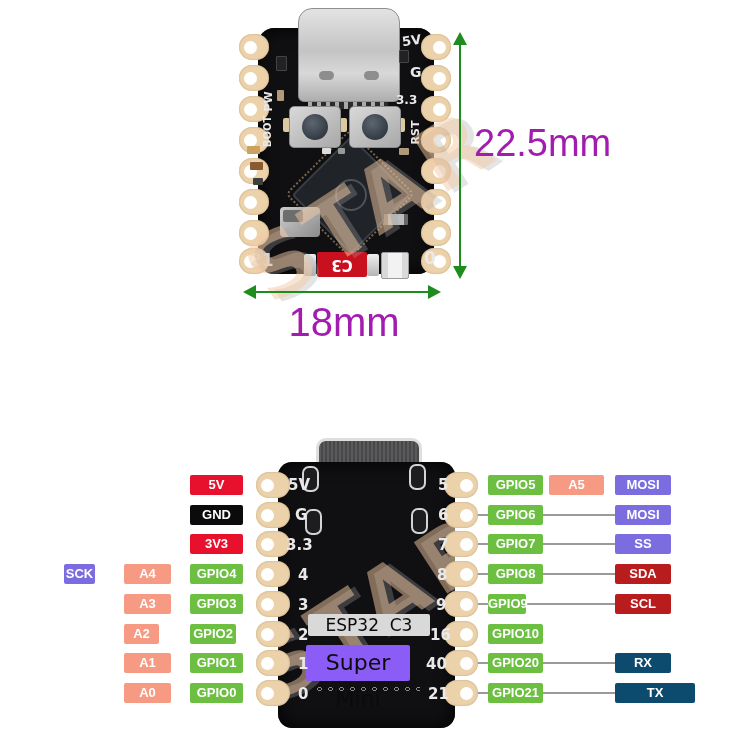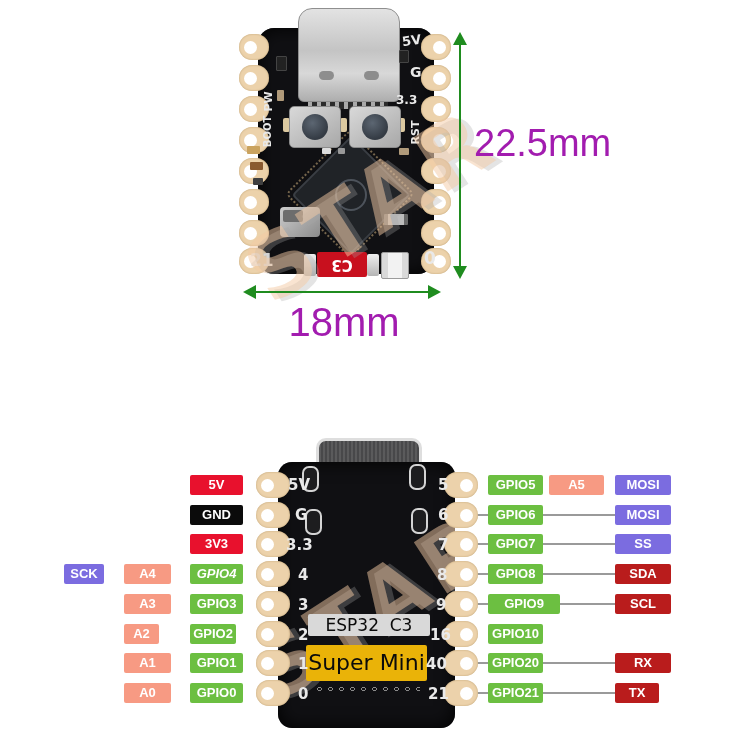--- a/index.html
+++ b/index.html
@@ -57,21 +57,21 @@
   
   .wm{position:absolute;display:flex;align-items:center;justify-content:center;pointer-events:none;
       font-family:"DejaVu Sans",sans-serif;font-weight:bold;letter-spacing:6px;
       color:rgba(243,201,163,0.50);text-shadow:5px 5px 0 rgba(165,165,165,0.30);}
 
   
   .tag{position:absolute;height:20px;line-height:20px;z-index:5;text-align:center;color:#fff;
        font-weight:bold;font-size:13px;border-radius:2px;}
   .tag.red{background:#e8112d;} .tag.blk{background:#0b0b0b;} .tag.grn{background:#6cbf41;}
   .tag.sal{background:#f79a83;} .tag.pur{background:#7b6ce0;} .tag.teal{background:#b91c1c;}
-  .tag.gry{background:#b91c1c;text-align:center;}
+  .tag.gry{background:#0c4a6e;text-align:center;}
   .conn-line{position:absolute;left:470px;width:176px;height:2px;background:#9a9a9a;z-index:1;}
 
   .usb-b{position:absolute;left:316px;top:438px;width:100px;height:34px;z-index:1;border-radius:10px;
        background:#48484a;border:3px solid #dedede;
        background-image:repeating-linear-gradient(90deg,rgba(255,255,255,0.10) 0 2px,transparent 2px 4px);}
   .oval{position:absolute;width:13px;height:22px;border-radius:7px;background:#1d1d1f;border:2px solid #d4d4d4;z-index:5;}
   .lbl-box{position:absolute;z-index:5;background:#d9d9d9;color:#0b0b0b;text-align:center;
        font-family:"DejaVu Sans",sans-serif;border-radius:2px;}
   .dots{position:absolute;left:314px;top:685px;width:106px;height:8px;z-index:5;
        background-image:radial-gradient(circle 2.6px,transparent 1.4px,#8a8a8a 1.5px 2.4px,transparent 2.5px);
@@ -207,30 +207,30 @@
     <div class="silk" style="left:438px;top:476px;font-size:15px;">5</div>
     <div class="silk" style="left:438px;top:506px;font-size:15px;">6</div>
     <div class="silk" style="left:438px;top:536px;font-size:15px;">7</div>
     <div class="silk" style="left:437px;top:566px;font-size:15px;">8</div>
     <div class="silk" style="left:436px;top:596px;font-size:15px;">9</div>
     <div class="silk" style="left:430px;top:626px;font-size:15px;">16</div>
     <div class="silk" style="left:426px;top:655px;font-size:15px;">40</div>
     <div class="silk" style="left:428px;top:685px;font-size:15px;">21</div>
 
     <div class="lbl-box" style="left:308px;top:614px;width:122px;height:22px;line-height:22px;font-size:17px;white-space:pre;">ESP32  C3</div>
-    <div class="lbl-box" style="left:306px;top:645px;width:121px;height:36px;line-height:36px;font-size:22px;background:#eab308;">Super Mini</div>
+    <div class="lbl-box" style="left:306px;top:645px;width:104px;height:36px;line-height:36px;font-size:22px;background:#8b5cf6;">Super Mini</div>
     <div class="dots"></div>
 
     <div class="tag red" style="left:190px;top:475px;width:53px;">5V</div>
     <div class="tag blk" style="left:190px;top:505px;width:53px;">GND</div>
     <div class="tag red" style="left:190px;top:534px;width:53px;">3V3</div>
 
-    <div class="tag pur" style="left:64px;top:564px;width:40px;">SCK</div>
+    <div class="tag pur" style="left:64px;top:564px;width:31px;">SCK</div>
     <div class="tag sal" style="left:124px;top:564px;width:47px;">A4</div>
-    <div class="tag grn" style="left:190px;top:564px;width:53px;font-style:italic;">GPIO4</div>
+    <div class="tag grn" style="left:190px;top:564px;width:53px;">GPIO4</div>
 
     <div class="tag sal" style="left:124px;top:594px;width:47px;">A3</div>
     <div class="tag grn" style="left:190px;top:594px;width:53px;">GPIO3</div>
 
     <div class="tag sal" style="left:124px;top:624px;width:35px;">A2</div>
     <div class="tag grn" style="left:190px;top:624px;width:46px;">GPIO2</div>
 
     <div class="tag sal" style="left:124px;top:653px;width:47px;">A1</div>
     <div class="tag grn" style="left:190px;top:653px;width:53px;">GPIO1</div>
 
@@ -243,25 +243,25 @@
 
     <div class="tag grn" style="left:488px;top:505px;width:55px;">GPIO6</div>
     <div class="tag pur" style="left:615px;top:505px;width:56px;">MOSI</div>
 
     <div class="tag grn" style="left:488px;top:534px;width:55px;">GPIO7</div>
     <div class="tag pur" style="left:615px;top:534px;width:56px;">SS</div>
 
     <div class="tag grn" style="left:488px;top:564px;width:55px;">GPIO8</div>
     <div class="tag teal" style="left:615px;top:564px;width:56px;">SDA</div>
 
-    <div class="tag grn" style="left:488px;top:594px;width:72px;text-align:center;">GPIO9</div>
+    <div class="tag grn" style="left:488px;top:594px;width:38px;text-align:center;">GPIO9</div>
     <div class="tag teal" style="left:615px;top:594px;width:56px;">SCL</div>
 
     <div class="tag grn" style="left:488px;top:624px;width:55px;">GPIO10</div>
 
     <div class="tag grn" style="left:488px;top:653px;width:55px;">GPIO20</div>
     <div class="tag gry" style="left:615px;top:653px;width:56px;">RX</div>
 
     <div class="tag grn" style="left:488px;top:683px;width:55px;">GPIO21</div>
-    <div class="tag gry" style="left:615px;top:683px;width:44px;">TX</div>
+    <div class="tag gry" style="left:615px;top:683px;width:80px;">TX</div>
   </div>
 
 </div>
 
 </body></html>

